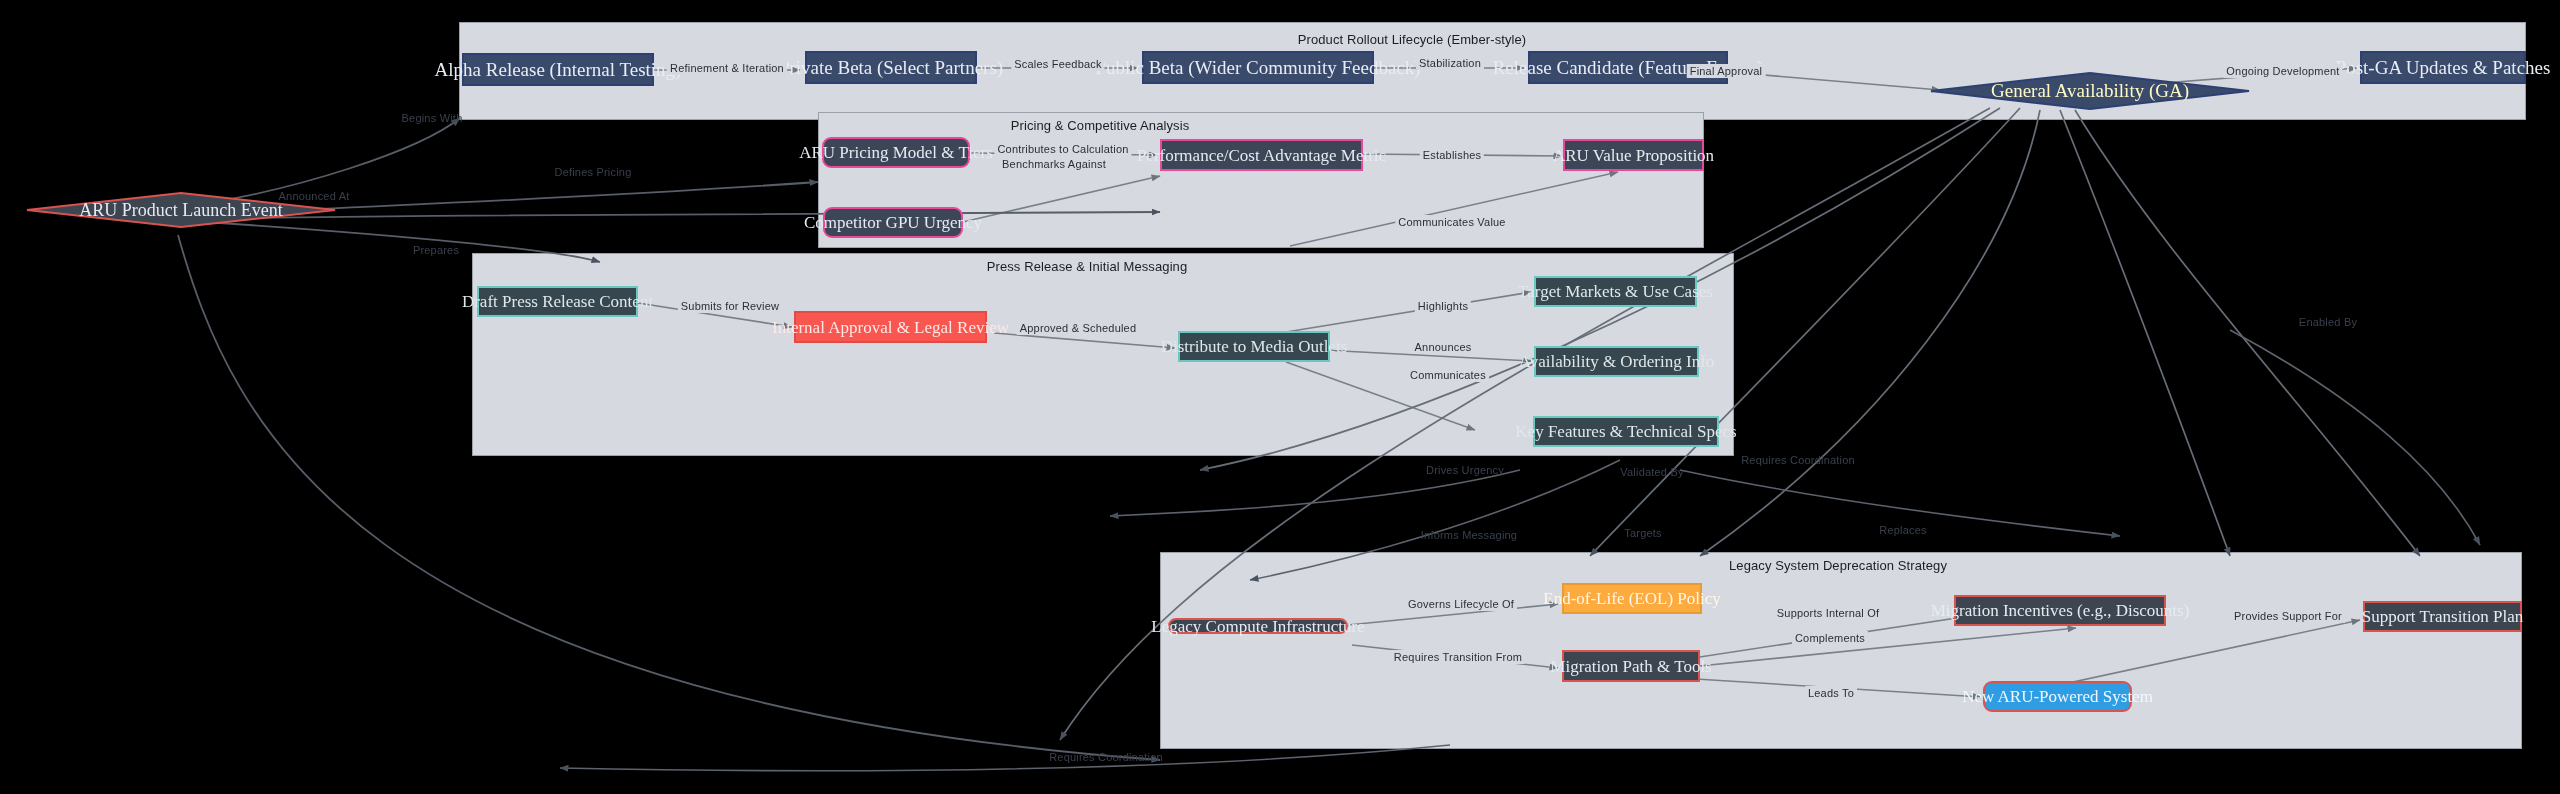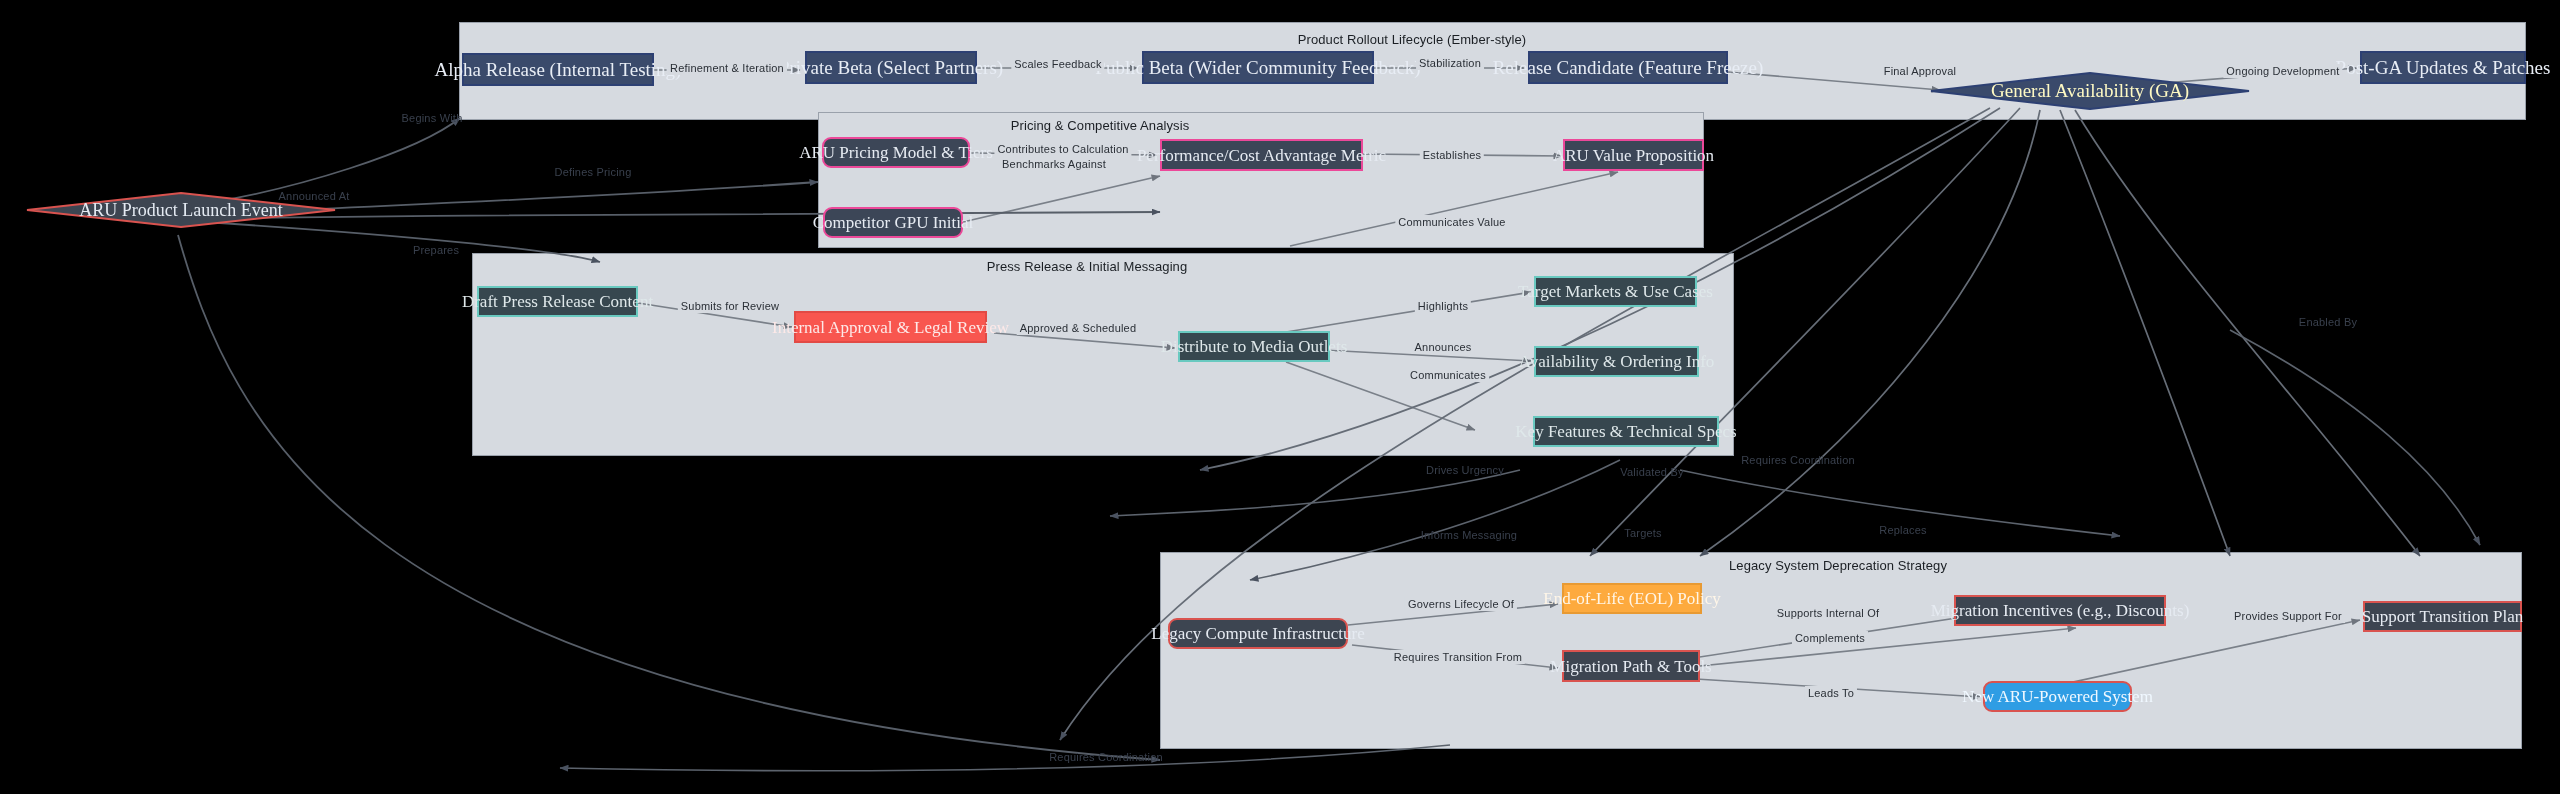--- a/index.html
+++ b/index.html
@@ -158,21 +158,21 @@
   </div>
 
   <div class="node sty-blue" style="left:2360px;top:51px;width:166px;height:33px;">
     <span class="n-lbl">Post-GA Updates &amp; Patches</span>
   </div>
 
   <div class="node sty-gold rounded" style="left:822px;top:137px;width:148px;height:31px;">
     <span class="n-lbl" style="font-size:17px;">ARU Pricing Model &amp; Tiers</span>
   </div>
   <div class="node sty-gold rounded" style="left:823px;top:207px;width:140px;height:31px;">
-    <span class="n-lbl" style="font-size:17px;">Competitor GPU Initial</span>
+    <span class="n-lbl" style="font-size:17px;">Competitor GPU Urgency</span>
   </div>
   <div class="node sty-gold" style="left:1160px;top:139px;width:203px;height:32px;">
     <span class="n-lbl" style="font-size:17px;">Performance/Cost Advantage Metric</span>
   </div>
   <div class="node sty-gold" style="left:1563px;top:139px;width:141px;height:32px;">
     <span class="n-lbl" style="font-size:17px;">ARU Value Proposition</span>
   </div>
 
   <div class="node sty-teal" style="left:477px;top:286px;width:161px;height:31px;">
     <span class="n-lbl" style="font-size:17px;">Draft Press Release Content</span>
@@ -186,21 +186,21 @@
   <div class="node sty-teal" style="left:1534px;top:276px;width:163px;height:31px;">
     <span class="n-lbl" style="font-size:17px;">Target Markets &amp; Use Cases</span>
   </div>
   <div class="node sty-teal" style="left:1534px;top:346px;width:165px;height:31px;">
     <span class="n-lbl" style="font-size:17px;">Availability &amp; Ordering Info</span>
   </div>
   <div class="node sty-teal" style="left:1533px;top:416px;width:186px;height:31px;">
     <span class="n-lbl" style="font-size:17px;">Key Features &amp; Technical Specs</span>
   </div>
 
-  <div class="node sty-red rounded" style="left:1168px;top:618px;width:180px;height:31px;">
+  <div class="node sty-red rounded" style="left:1168px;top:618px;width:180px;height:16px;">
     <span class="n-lbl" style="font-size:17px;">Legacy Compute Infrastructure</span>
   </div>
   <div class="node sty-warn" style="left:1562px;top:583px;width:140px;height:31px;">
     <span class="n-lbl" style="font-size:17px;">End-of-Life (EOL) Policy</span>
   </div>
   <div class="node sty-red" style="left:1562px;top:650px;width:138px;height:32px;">
     <span class="n-lbl" style="font-size:17px;">Migration Path &amp; Tools</span>
   </div>
   <div class="node sty-red" style="left:1954px;top:595px;width:212px;height:31px;">
     <span class="n-lbl" style="font-size:17px;">Migration Incentives (e.g., Discounts)</span>
@@ -208,21 +208,21 @@
   <div class="node sty-hl rounded" style="left:1983px;top:681px;width:149px;height:31px;">
     <span class="n-lbl" style="font-size:17px;">New ARU-Powered System</span>
   </div>
   <div class="node sty-red" style="left:2363px;top:601px;width:159px;height:31px;justify-content:center;">
     <span class="n-lbl" style="font-size:17px;">Support Transition Plan</span>
   </div>
 
   <span class="elabel bg" style="left:727px;top:68px;">Refinement &amp; Iteration</span>
   <span class="elabel bg" style="left:1058px;top:64px;">Scales Feedback</span>
   <span class="elabel bg" style="left:1450px;top:63px;">Stabilization</span>
-  <span class="elabel bg" style="left:1920px;top:71px;">Final Approval</span>
+  <span class="elabel bg" style="left:1726px;top:71px;">Final Approval</span>
   <span class="elabel bg" style="left:2283px;top:71px;">Ongoing Development</span>
 
   <span class="elabel bg" style="left:1063px;top:149px;">Contributes to Calculation</span>
   <span class="elabel bg" style="left:1054px;top:164px;">Benchmarks Against</span>
   <span class="elabel bg" style="left:1452px;top:155px;">Establishes</span>
   <span class="elabel bg" style="left:1452px;top:222px;">Communicates Value</span>
 
   <span class="elabel bg" style="left:730px;top:306px;">Submits for Review</span>
   <span class="elabel bg" style="left:1078px;top:328px;">Approved &amp; Scheduled</span>
   <span class="elabel bg" style="left:1443px;top:306px;">Highlights</span>

